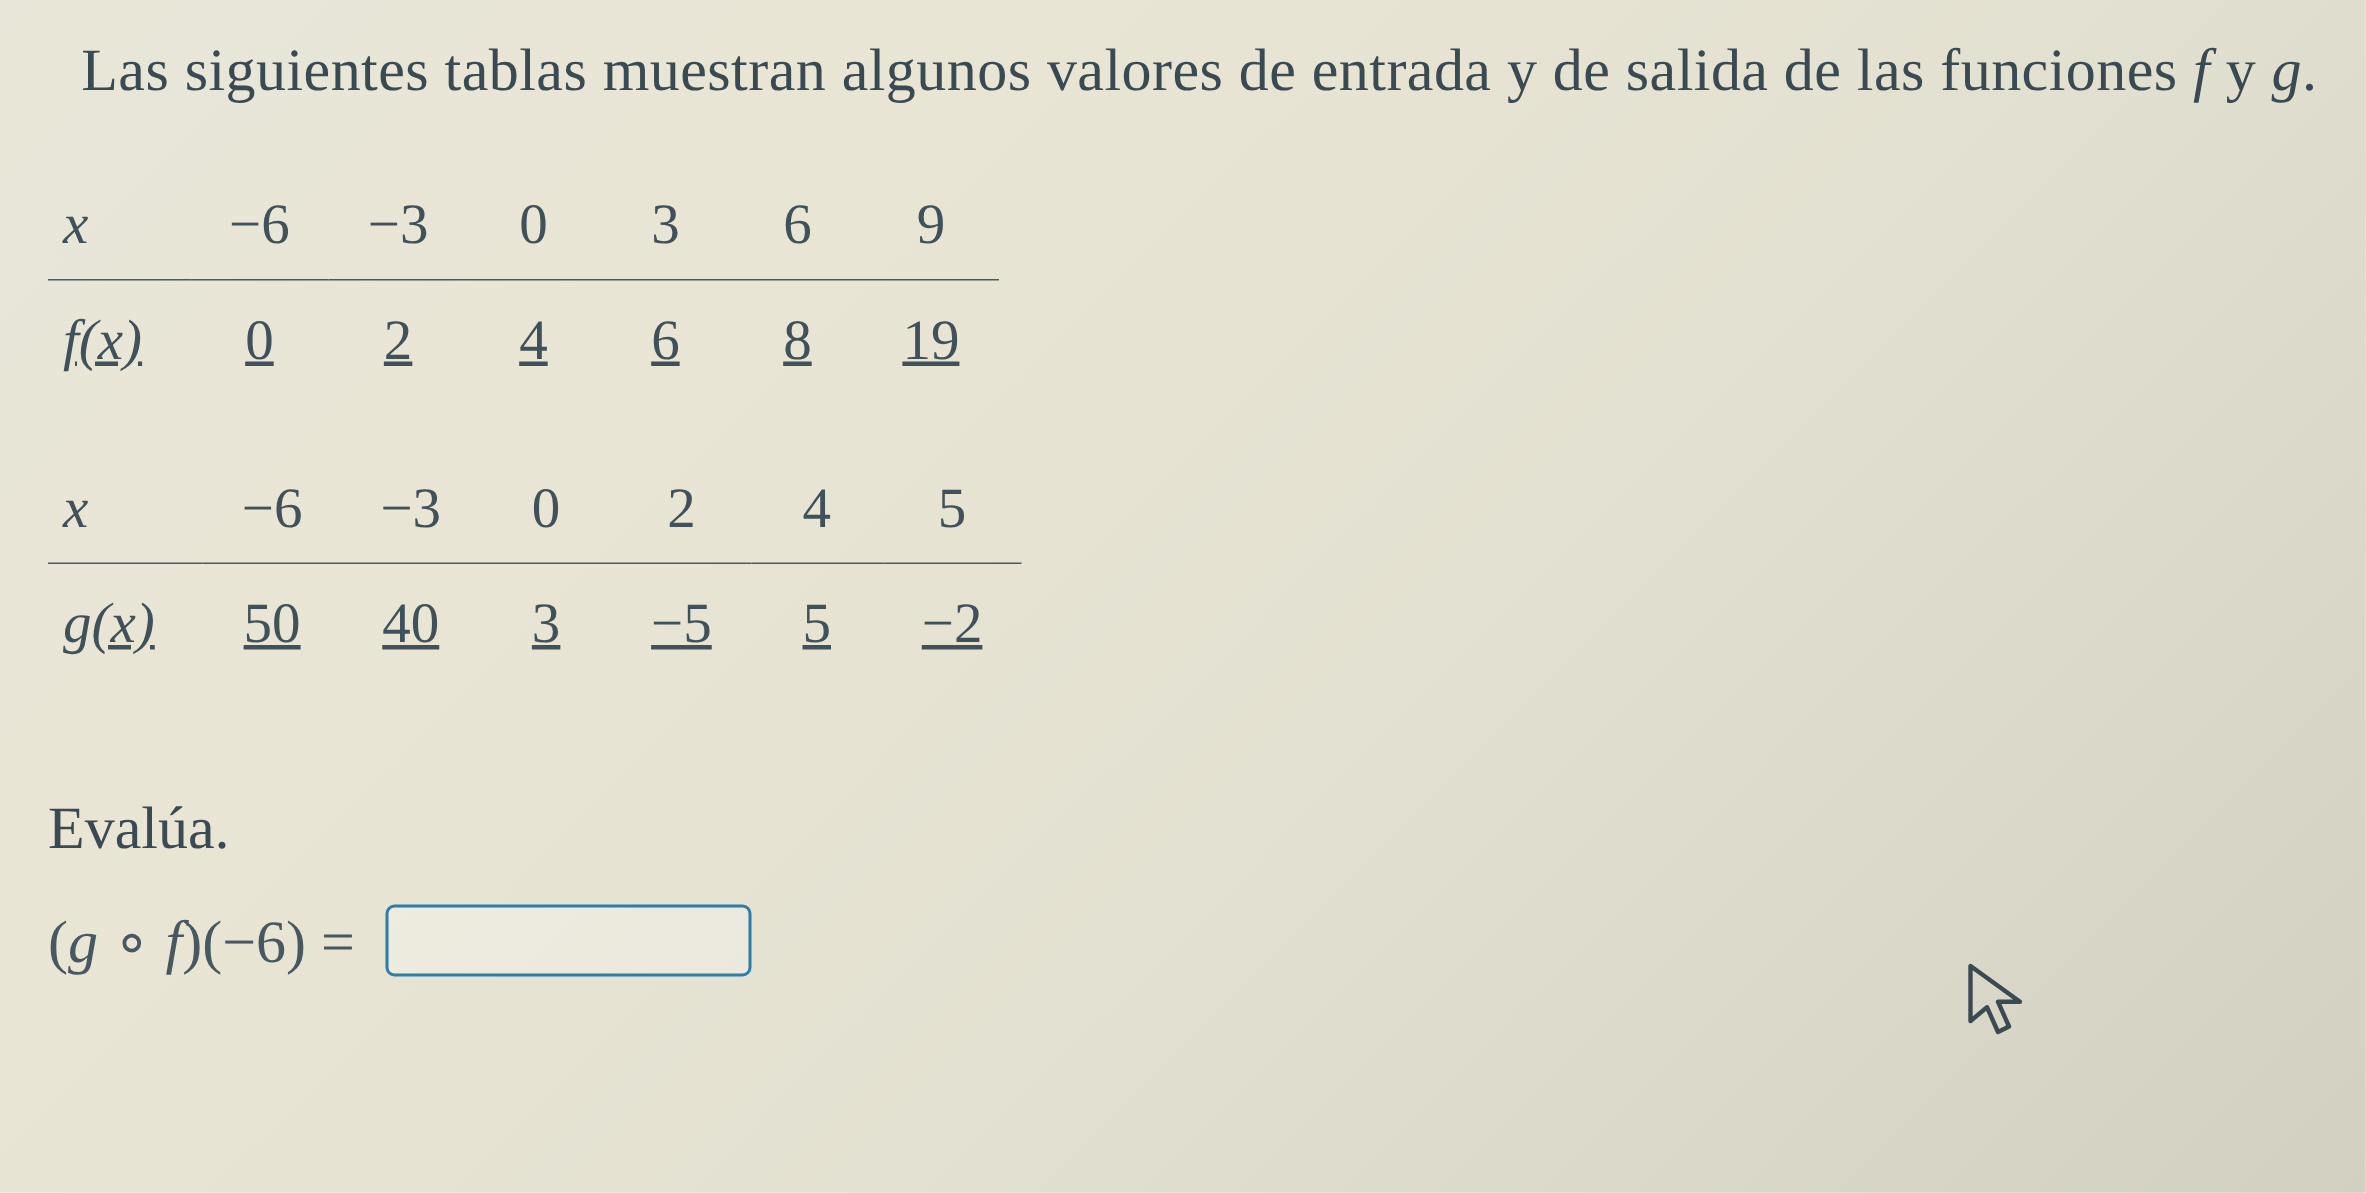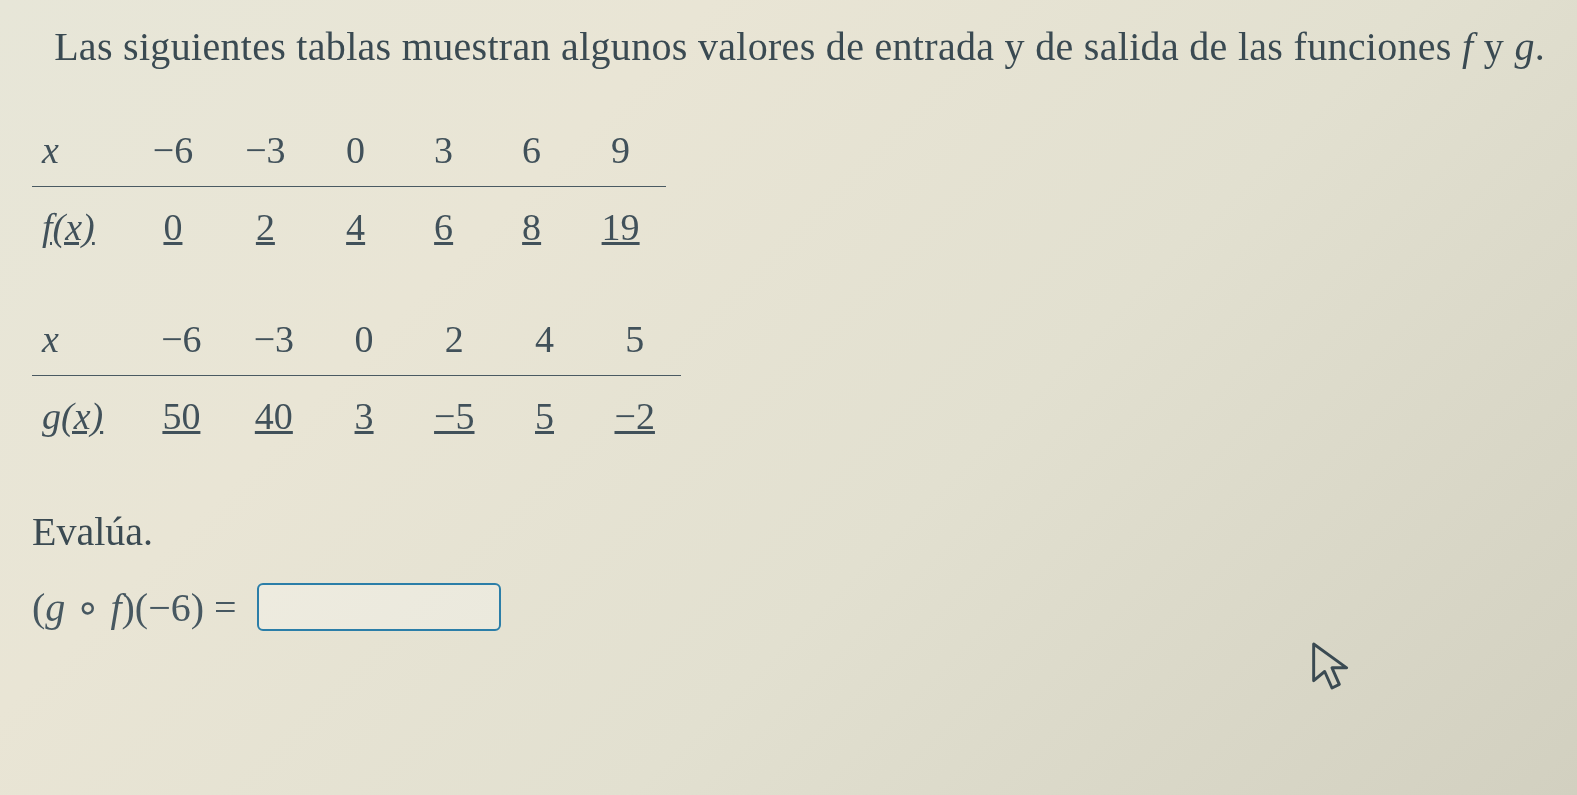--- a/index.html
+++ b/index.html
@@ -45,21 +45,21 @@
     padding-top:18px;
     text-decoration:underline;
   }
   .lab{
     font-style:italic;
     text-align:left !important;
     padding-left:10px !important;
     padding-right:32px !important;
   }
   .eval{
-    margin-top:64px;
+    margin-top:84px;
     font-size:40px;
     color:#3b4a52;
   }
   .expr-row{
     margin-top:28px;
     display:flex;
     align-items:center;
     gap:20px;
     font-size:40px;
   }

